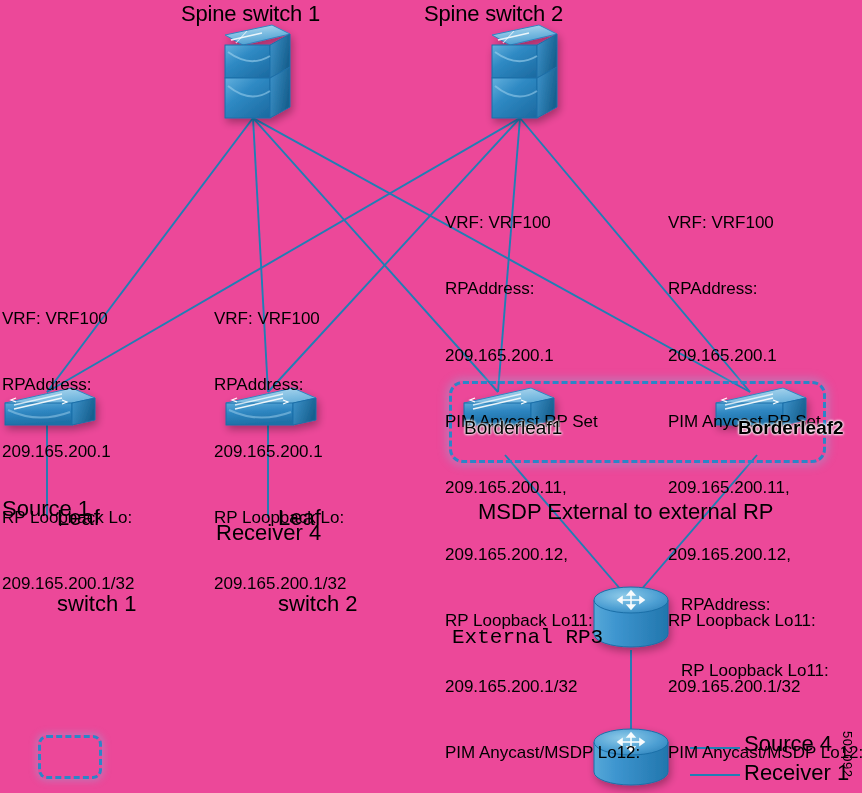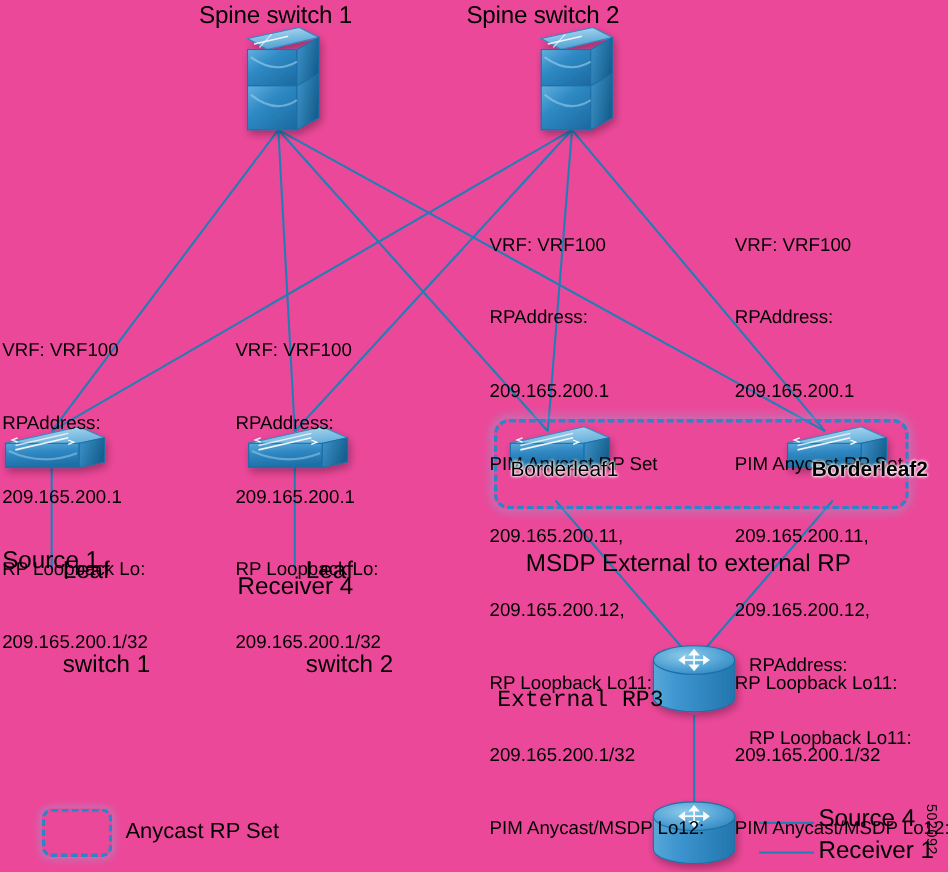--- a/index.html
+++ b/index.html
@@ -322,17 +322,16 @@
     
     
   </div>
 
 
 
   <div class="txt label-big" style="left:744px; top:730px;">Source 4</div>
   <div class="txt label-big" style="left:744px; top:759px;">Receiver 1</div>
 
   <div class="legend-swatch" style="left:38px; top:735px; width:58px; height:38px;"></div>
-  <div class="txt legend-text" style="left:114px; top:743px;">Anycast RP Set</div>
 
   <div class="figid" style="left:840px; top:731px;">502092</div>
 
 </div>
 
 </body></html>

